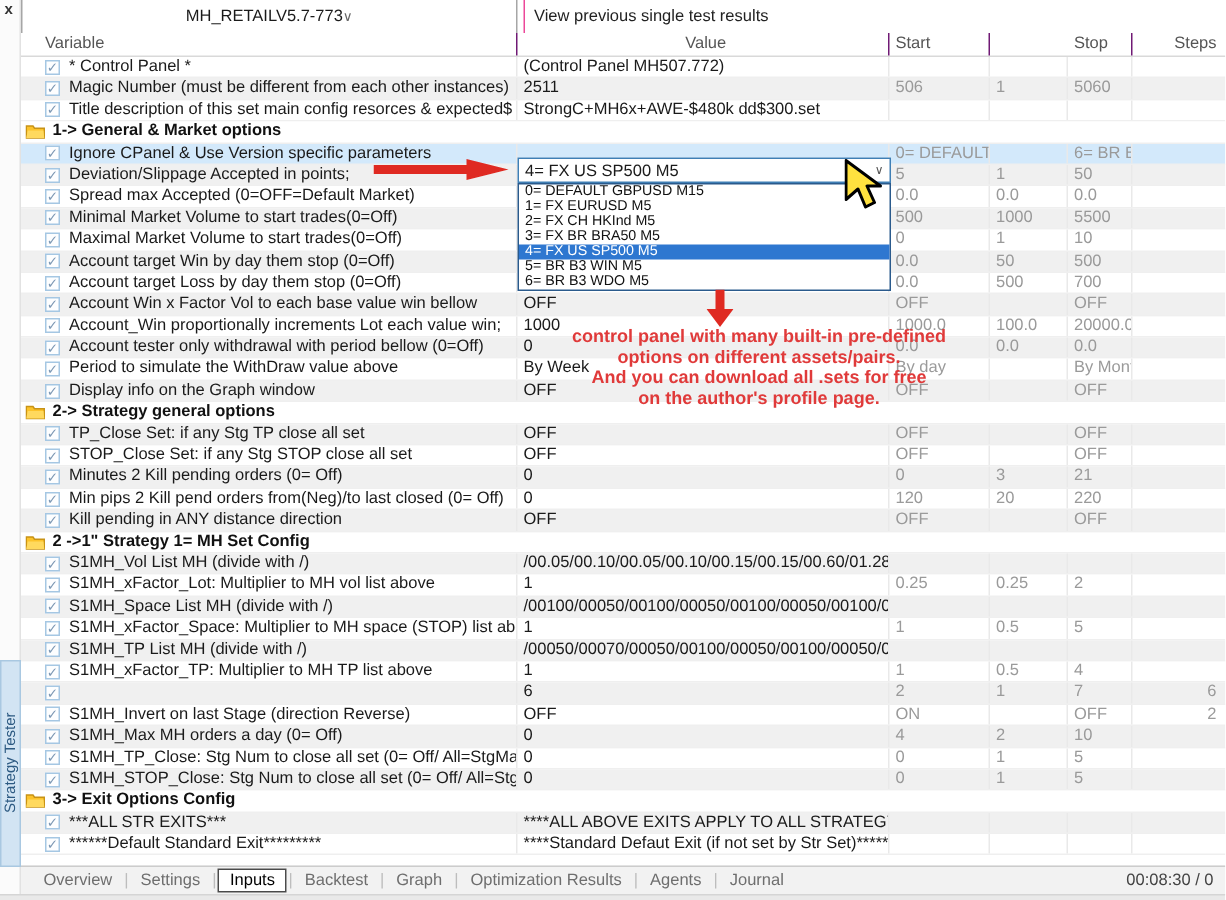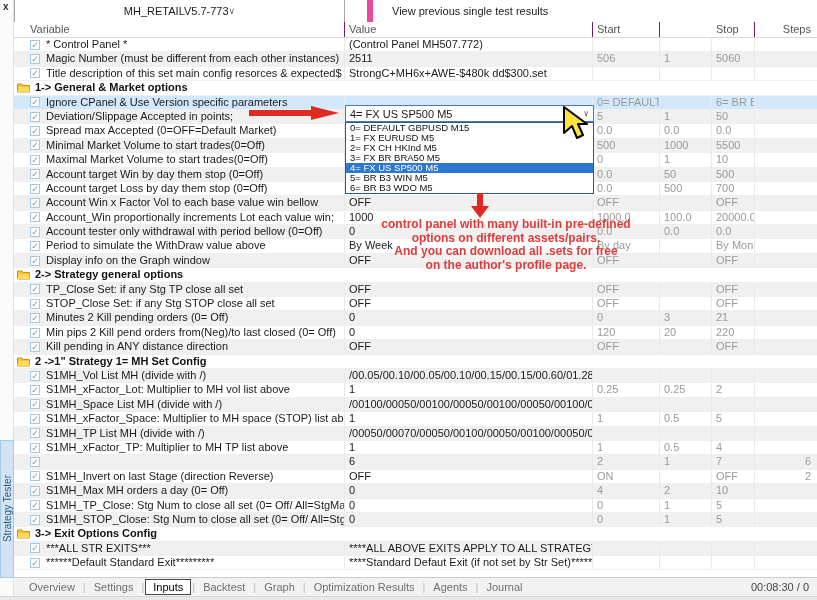--- a/index.html
+++ b/index.html
@@ -10,26 +10,26 @@
   }
   
   .leftstrip{position:absolute;left:0;top:0;width:14px;height:600px;background:#fbfbfb;border-right:1px solid #e2e2e2;}
   .close-x{position:absolute;left:3px;top:1px;font-size:10px;font-weight:bold;color:#333;cursor:default;}
   .vtab{position:absolute;left:0;top:440px;width:14px;height:138px;background:#d2e4f3;border:1px solid #a9c8e1;display:flex;align-items:center;justify-content:center;}
   .vtab span{writing-mode:vertical-rl;transform:rotate(180deg);font-size:10px;color:#2d5a82;white-space:nowrap;}
   
   .toolbar{position:absolute;left:14px;top:0;width:803px;height:22px;background:#fff;display:flex;align-items:center;}
   .expert-combo{width:331px;height:18px;border:1px solid #a6a6a6;background:#fff;display:flex;align-items:center;justify-content:center;padding:12px 5px;}
   .expert-combo .chev{font-size:9px;color:#666;}
-  .toolbar-note{height:22px;display:flex;align-items:center;border-left:6px solid #ec4899;padding-left:19px;margin-left:22px;color:#222;}
+  .toolbar-note{height:22px;display:flex;align-items:center;border-left:1px solid #ec4899;padding-left:6px;margin-left:4px;color:#222;}
   
   .thead{position:absolute;left:14px;top:22px;width:803px;height:16px;display:flex;background:#fff;border-bottom:1px solid #d9d9d9;color:#555;}
   .hcell{line-height:15px;padding-left:4px;border-right:1px solid #701a75;overflow:hidden;white-space:nowrap;}
   .hc0{width:331px;padding-left:16px;}
-  .hc1{width:248px;}
+  .hc1{width:248px;text-align:center;}
   .hc2{width:67px;}
   .hc3{width:52px;margin-top:48px;}
   .hc4{width:43px;}
   .hc5{width:62px;text-align:right;padding-right:6px;border-right:none;}
   
   .tbody{position:absolute;left:14px;top:38px;width:803px;}
   .row{display:flex;height:14.4px;line-height:13.4px;border-bottom:1px solid #efefef;background:#fff;}
   .row.alt{background:#f0f0f0;}
   .row.sel{background:#d3e9fb;}
   .cell{overflow:hidden;white-space:nowrap;border-right:1px solid #e9e9e9;}

